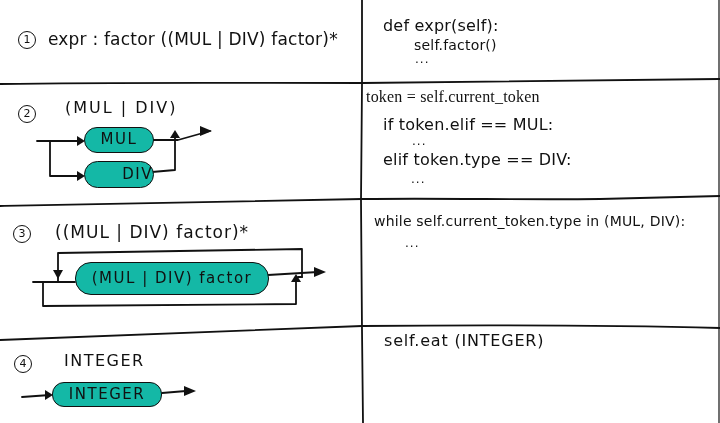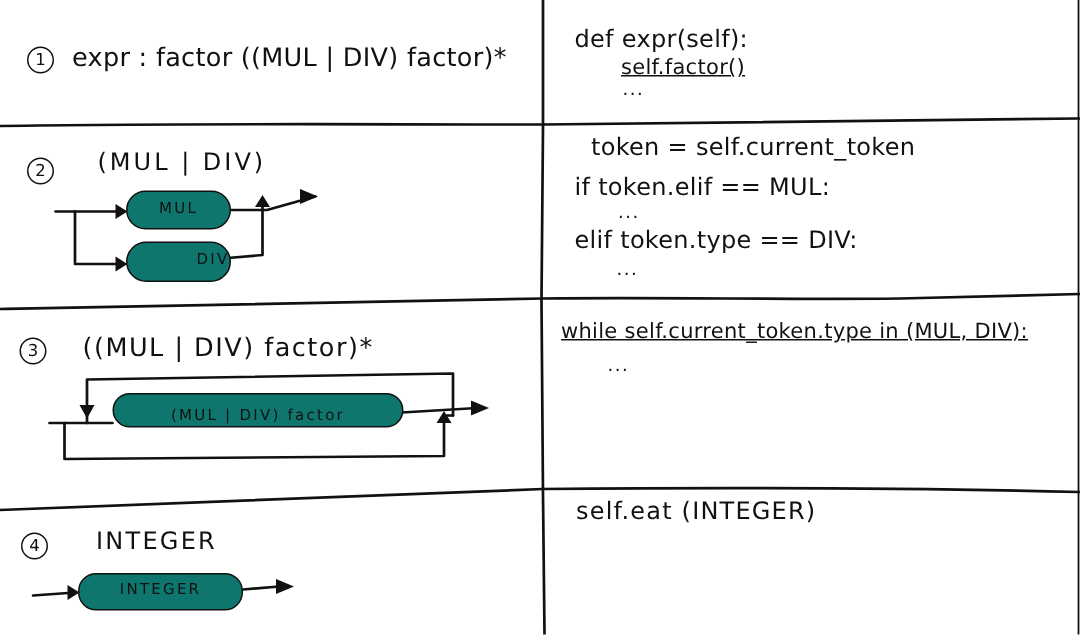--- a/index.html
+++ b/index.html
@@ -27,38 +27,38 @@
     }
     .hand {
       position: absolute;
       font-family: "DejaVu Sans", sans-serif;
       color: #111;
       white-space: nowrap;
       letter-spacing: 0.2px;
     }
     .rule-title { font-size: 17px; }
     .code { font-size: 16px; }
-    .code-small { font-size: 14px; text-decoration: underline; }
+    .code-small { font-size: 14px; }
     .num-circle {
       position: absolute;
       width: 16px; height: 16px;
       border: 1.6px solid #111;
       border-radius: 50%;
       font-size: 11px;
       line-height: 16px;
       text-align: center;
       font-family: "DejaVu Sans", sans-serif;
     }
     .node {
       position: absolute;
       border: 1.8px solid #111;
       border-radius: 14px;
-      background: #0f766e;
+      background: #14b8a6;
       text-align: center;
-      font-size: 10px;
+      font-size: 15px;
       font-family: "DejaVu Sans", sans-serif;
       letter-spacing: 1.5px;
       box-sizing: border-box;
     }
     .dots {
       position: absolute;
       font-size: 12px;
       letter-spacing: 1px;
     }
   </style>
@@ -126,31 +126,31 @@
     <div class="dots" style="left:415px; top:52px;">...</div>
   </div>
 
   <div>
     <div class="num-circle" style="left:18px; top:105px;">2</div>
     <div class="hand code" style="left:65px; top:98px; letter-spacing:2px;">(MUL | DIV)</div>
     <div class="node" style="left:84px; top:127px; width:70px; height:26px; line-height:23px;">MUL</div>
     <div class="node" style="left:84px; top:161px; width:70px; height:27px; line-height:24px;text-align:right;">DIV</div>
   </div>
   <div>
-    <div class="hand code" style="left:394px; top:88px;">token = self.current_token</div>
+    <div class="hand code" style="left:366px; top:88px;font-family:Liberation Serif, serif;">token = self.current_token</div>
     <div class="hand code" style="left:383px; top:115px;">if  token.elif == MUL:</div>
     <div class="dots" style="left:412px; top:134px;">...</div>
     <div class="hand code" style="left:383px; top:150px;text-align:right;">elif  token.type == DIV:</div>
     <div class="dots" style="left:411px; top:172px;">...</div>
   </div>
 
   <div>
     <div class="num-circle" style="left:13px; top:225px;">3</div>
     <div class="hand rule-title" style="left:55px; top:222px; letter-spacing:1px;">((MUL | DIV) factor)*</div>
-    <div class="node" style="left:75px; top:262px; width:194px; height:23px; line-height:30px; border-radius:16px;">(MUL | DIV) factor</div>
+    <div class="node" style="left:75px; top:262px; width:194px; height:33px; line-height:30px; border-radius:16px;">(MUL | DIV) factor</div>
   </div>
   <div>
     <div class="hand code-small" style="left:374px; top:213px;">while  self.current_token.type in (MUL, DIV):</div>
     <div class="dots" style="left:405px; top:236px;">...</div>
   </div>
 
   <div>
     <div class="num-circle" style="left:14px; top:355px;">4</div>
     <div class="hand code" style="left:64px; top:351px; letter-spacing:1.5px;">INTEGER</div>
     <div class="node" style="left:52px; top:382px; width:110px; height:25px; line-height:22px; border-radius:12px;">INTEGER</div>

